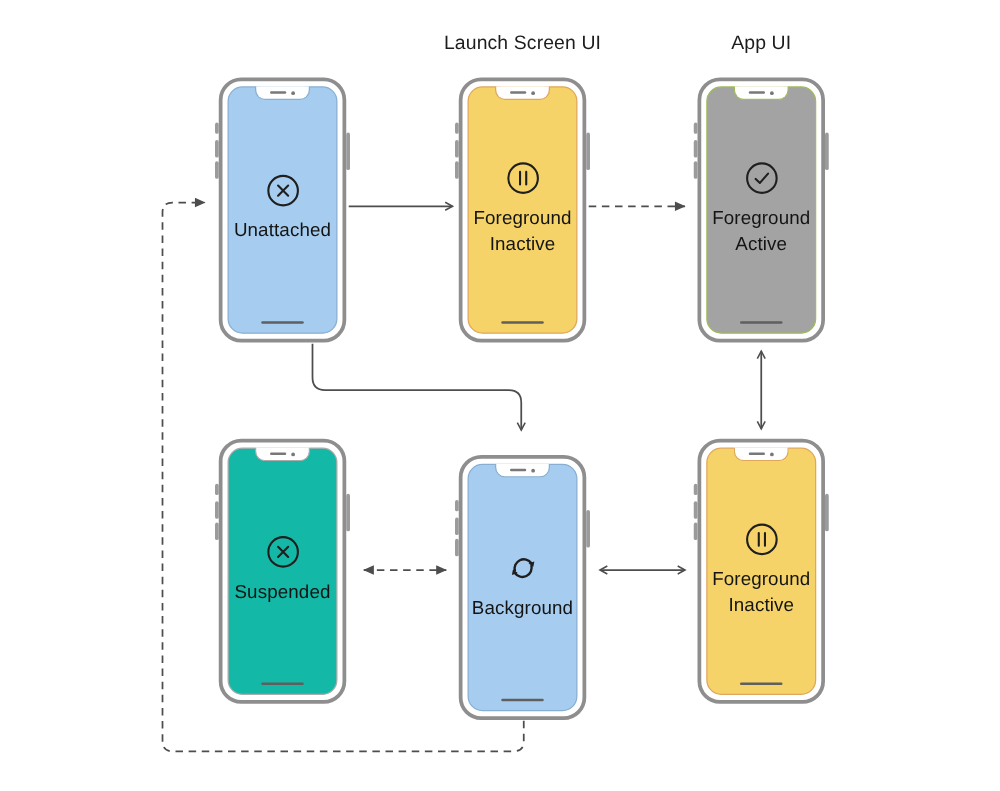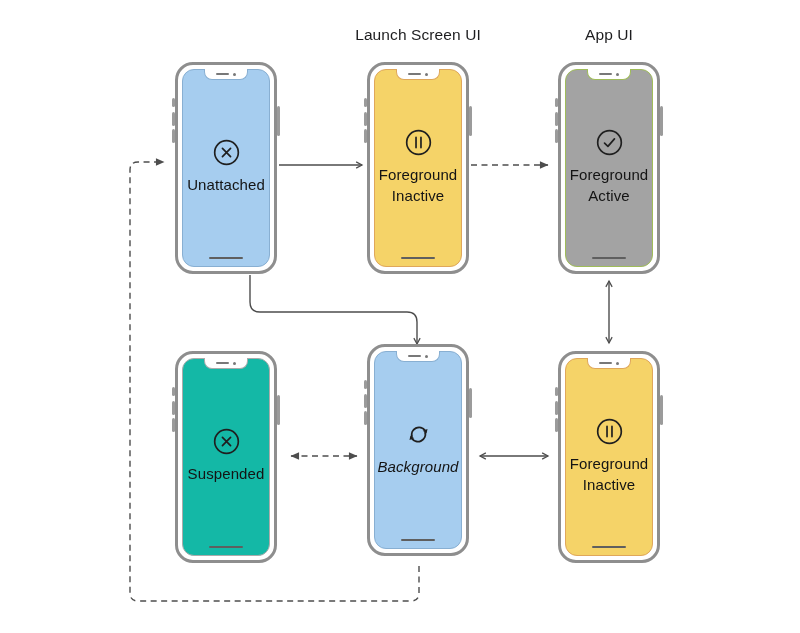--- a/index.html
+++ b/index.html
@@ -207,21 +207,21 @@
       </div>
       <div class="content">
         <svg class="state-icon">
               <use href="#icon-x-circle"></use>
             </svg>
         <div class="state-label">Suspended</div>
       </div>
       <div class="home-indicator"></div>
     </div>
   </div>
-      <div class="phone" style="left: 367px; top: 344px; font-style: italic;">
+      <div class="phone" style="left: 367px; top: 364px;">
     <div class="side-btn btn-mute"></div>
     <div class="side-btn btn-volup"></div>
     <div class="side-btn btn-voldown"></div>
     <div class="side-btn btn-right"></div>
     <div class="screen" style="background: rgb(166, 205, 239); border-color: rgb(136, 175, 210);">
       <div class="notch">
         <span class="speaker"></span>
         <span class="camera"></span>
       </div>
       <div class="content">

